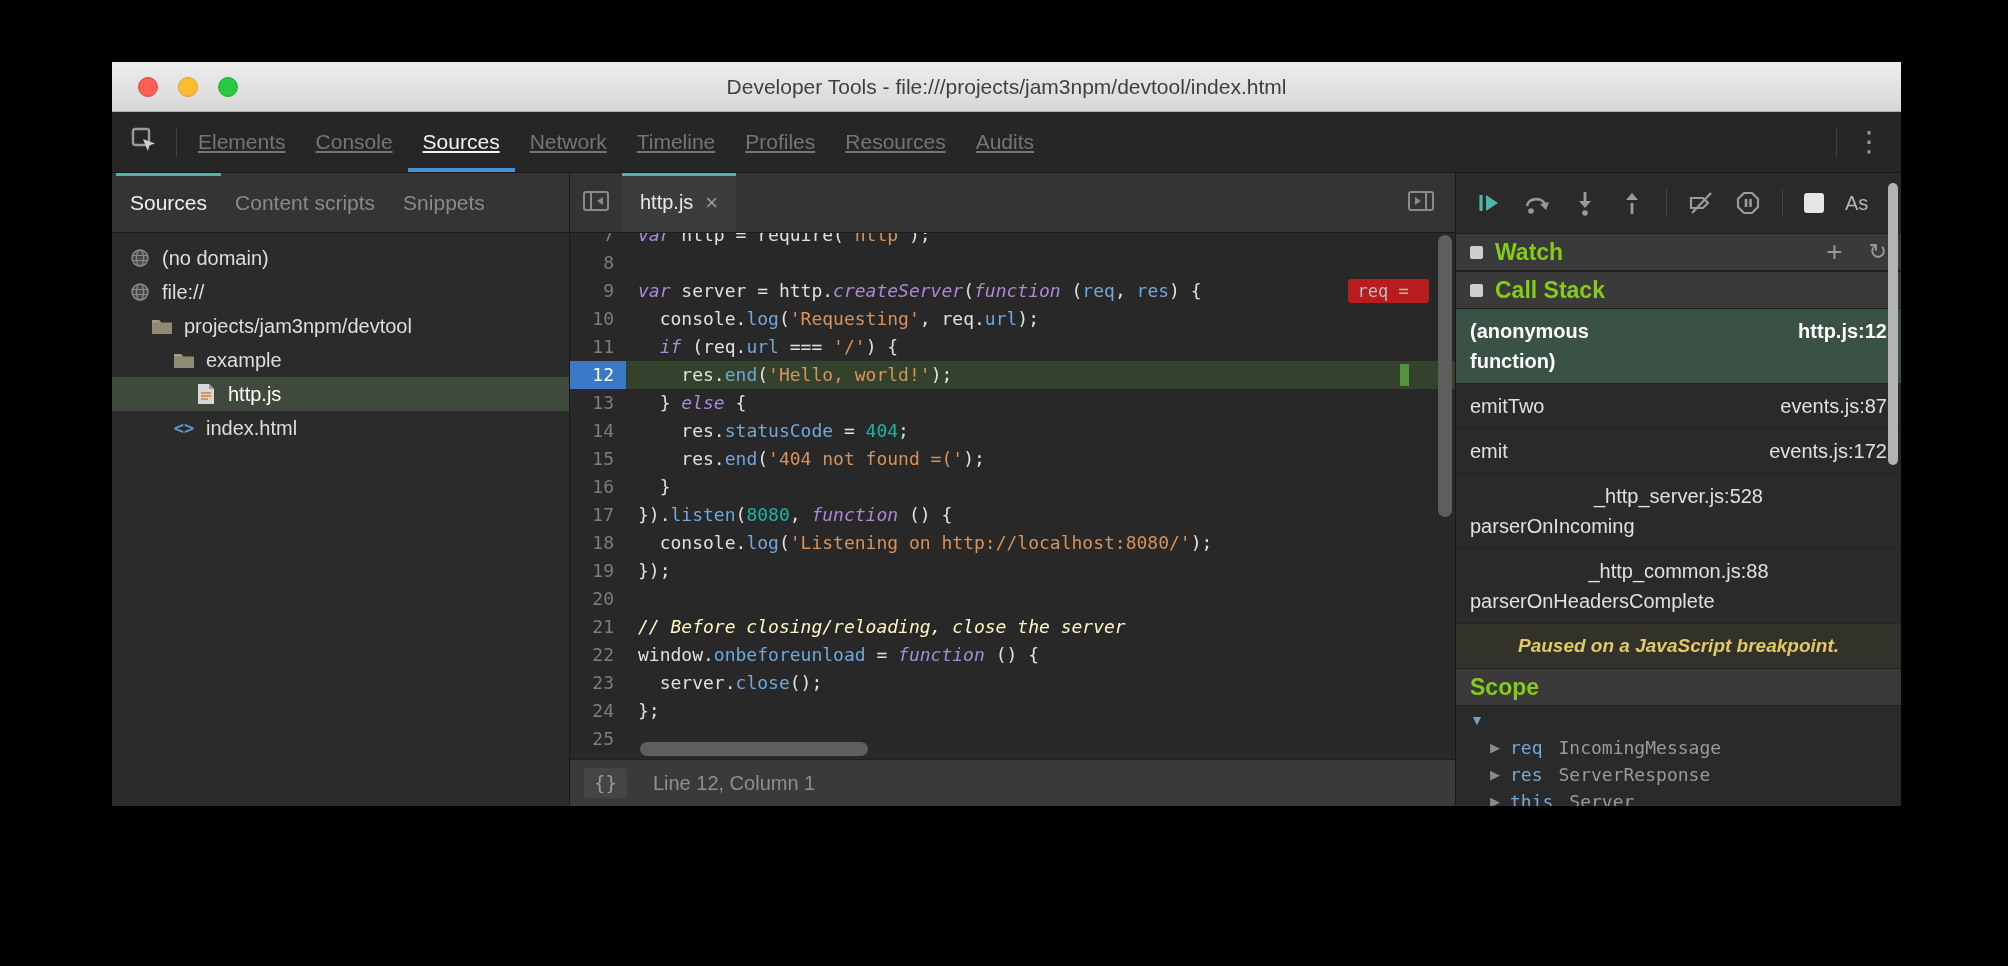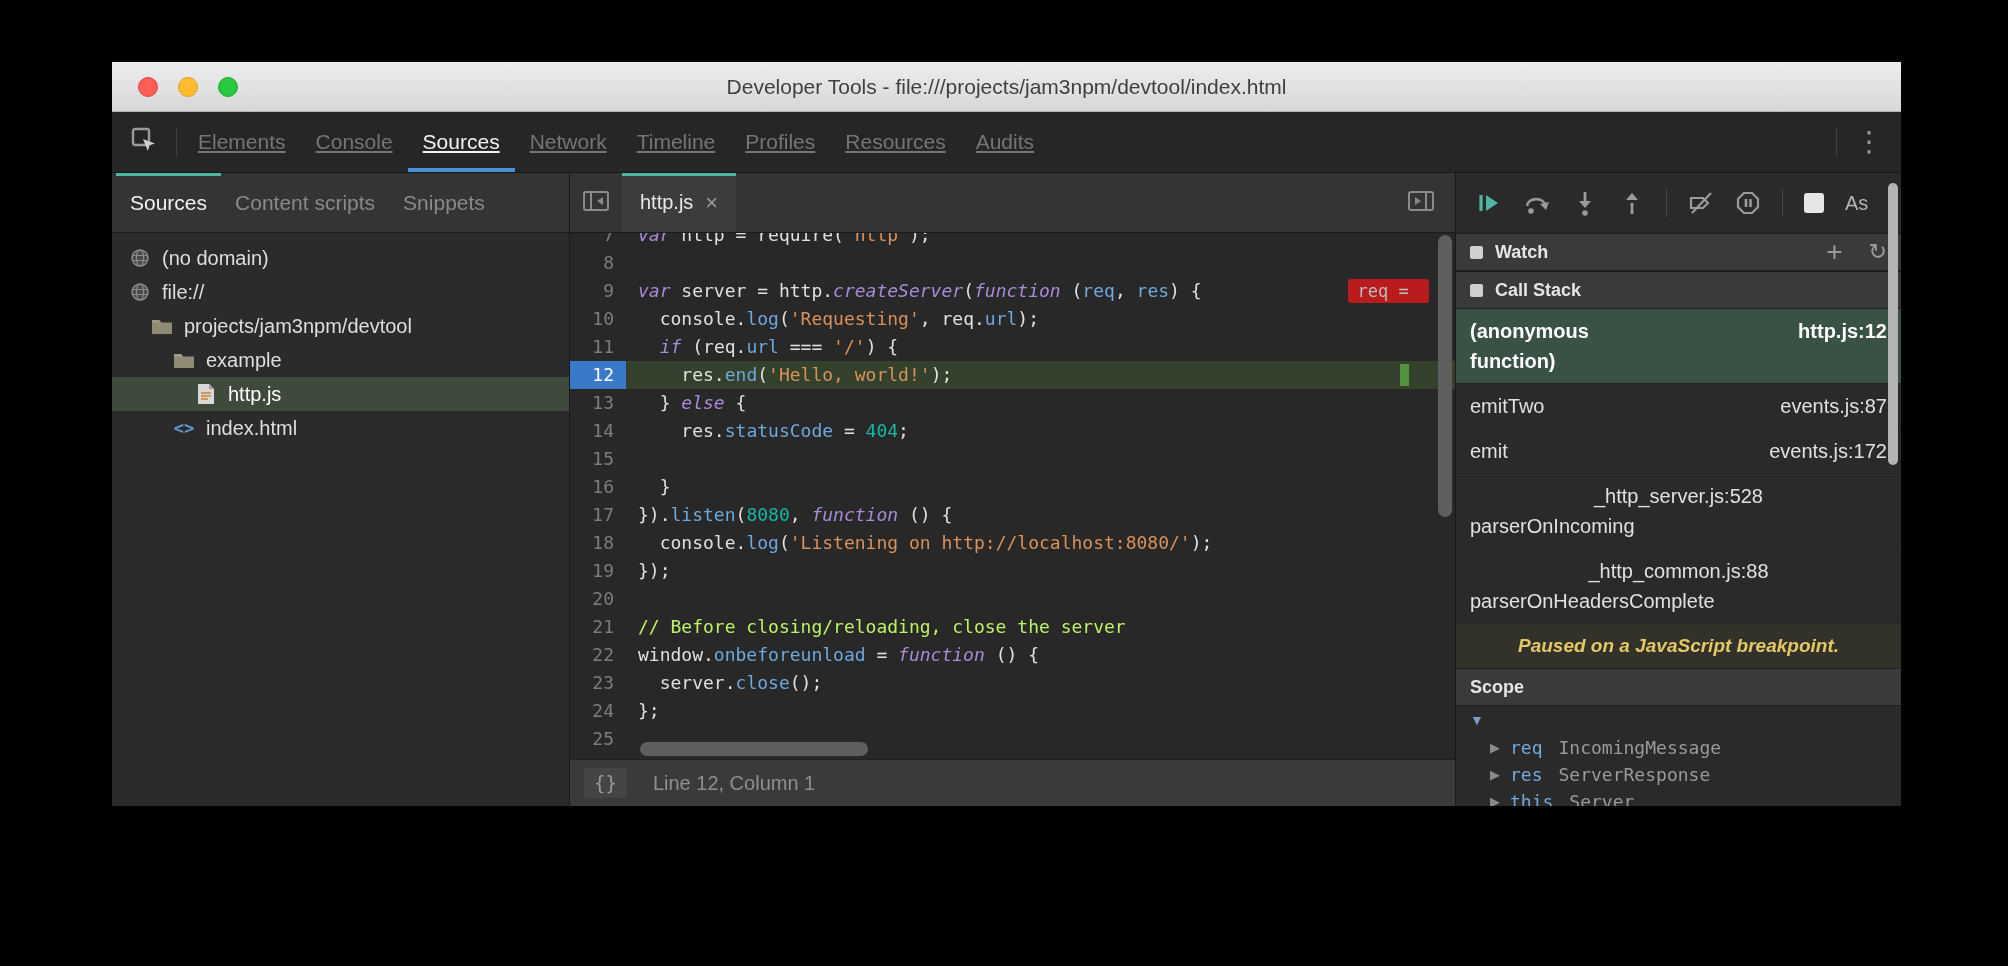--- a/index.html
+++ b/index.html
@@ -68,21 +68,21 @@
   .gutter { flex:0 0 56px; width:56px; text-align:right; padding-right:12px; color:#7d7d7d; }
   .code-text { padding-left:12px; color:#e0e0e0; }
   .code-row.active { background:#33412d; }
   .code-row.active .gutter { background:#3a78c8; color:#ffffff; }
   .code-row.active::after { content:""; position:absolute; right:46px; top:3px; bottom:3px;
                             width:9px; background:#55923e; }
   .tok-k { color:#a98bd8; font-style:italic; }
   .tok-s { color:#d9925a; }
   .tok-n { color:#14b8a6; }
   .tok-p { color:#6ea8dc; }
-  .tok-c { color:#bef264; }
+  .tok-c { color:#fef9c3; font-style:italic; }
   .tok-t { color:#e0e0e0; }
   .inline-hint { position:absolute; right:26px; top:2px; height:24px; line-height:24px;
                  background:#b91c1c; color:#bdbdbd; padding:0 10px; border-radius:3px;
                  font-size:17px; white-space:pre; }
 
   .vscroll { position:absolute; top:0; right:2px; bottom:20px; width:16px; }
   .vscroll .thumb { position:absolute; top:2px; right:1px; width:14px; height:282px;
                     background:#5e5e5e; border-radius:7px; }
   .hscroll { position:absolute; left:0; right:20px; bottom:2px; height:16px; }
   .hscroll .thumb { position:absolute; left:70px; bottom:1px; width:228px; height:14px;
@@ -99,21 +99,21 @@
                    gap:21px; padding:0 16px 0 20px; }
   .dbg-icon { display:inline-flex; align-items:center; justify-content:center; cursor:pointer; }
   .dbg-sep { width:1px; height:28px; background:#454545; }
   .async-check { width:20px; height:20px; background:#e6e6e6; border-radius:3px; flex:0 0 20px; cursor:pointer; }
   .async-label { font-size:20px; color:#b5b5b5; white-space:nowrap; overflow:hidden; }
 
   .section-header { height:38px; flex:0 0 38px; background:#3a3a3a; border-top:1px solid #1f1f1f;
                     border-bottom:1px solid #1f1f1f; display:flex; align-items:center;
                     padding:0 14px; cursor:pointer; }
   .sq { width:13px; height:13px; background:#cfcfcf; border-radius:2px; margin-right:12px; flex:0 0 13px; }
-  .hdr-label { font-size:18px; font-weight:bold; color:#e5e5e5; }
+  .hdr-label { font-size:23px; font-weight:bold; color:#84cc16; }
   .hdr-icons { margin-left:auto; display:flex; align-items:center; gap:26px; color:#9a9a9a; }
   .hdr-icons .plus { font-size:28px; font-weight:300; line-height:1; cursor:pointer; }
   .hdr-icons .refresh { font-size:22px; line-height:1; cursor:pointer; }
 
   .frames { background:#2a2a2a; }
   .frame { padding:7px 14px; font-size:20px; line-height:30px; color:#e0e0e0;
            border-bottom:1px solid #242424; overflow:hidden; cursor:pointer; }
   .frame-loc { float:right; margin-left:16px; }
   .frame.selected { background:#3a5145; color:#ffffff; font-weight:bold; }
   .frame.selected .frame-name { display:inline-block; max-width:180px; }
@@ -272,21 +272,21 @@
       <div class="editor-body">
         <div class="code-lines">
             <div class="code-row"><span class="gutter">7</span><span class="code-text"><span class="tok-k">var</span><span class="tok-t"> http = require(</span><span class="tok-s">'http'</span><span class="tok-t">);</span></span></div>
             <div class="code-row"><span class="gutter">8</span><span class="code-text"></span></div>
             <div class="code-row"><span class="gutter">9</span><span class="code-text"><span class="tok-k">var</span><span class="tok-t"> server = http.</span><span class="tok-k">createServer</span><span class="tok-t">(</span><span class="tok-k">function</span><span class="tok-t"> (</span><span class="tok-p">req</span><span class="tok-t">, </span><span class="tok-p">res</span><span class="tok-t">) {</span></span><span class="inline-hint">req = </span></div>
             <div class="code-row"><span class="gutter">10</span><span class="code-text"><span class="tok-t">  console.</span><span class="tok-p">log</span><span class="tok-t">(</span><span class="tok-s">'Requesting'</span><span class="tok-t">, req.</span><span class="tok-p">url</span><span class="tok-t">);</span></span></div>
             <div class="code-row"><span class="gutter">11</span><span class="code-text"><span class="tok-t">  </span><span class="tok-k">if</span><span class="tok-t"> (req.</span><span class="tok-p">url</span><span class="tok-t"> === </span><span class="tok-s">'/'</span><span class="tok-t">) {</span></span></div>
             <div class="code-row active"><span class="gutter">12</span><span class="code-text"><span class="tok-t">    res.</span><span class="tok-p">end</span><span class="tok-t">(</span><span class="tok-s">'Hello, world!'</span><span class="tok-t">);</span></span></div>
             <div class="code-row"><span class="gutter">13</span><span class="code-text"><span class="tok-t">  } </span><span class="tok-k">else</span><span class="tok-t"> {</span></span></div>
             <div class="code-row"><span class="gutter">14</span><span class="code-text"><span class="tok-t">    res.</span><span class="tok-p">statusCode</span><span class="tok-t"> = </span><span class="tok-n">404</span><span class="tok-t">;</span></span></div>
-            <div class="code-row"><span class="gutter">15</span></div>
+            <div class="code-row"><span class="gutter">15</span><span class="code-text"><span class="tok-t">    res.</span><span class="tok-p">end</span><span class="tok-t">(</span><span class="tok-s">'404 not found =('</span><span class="tok-t">);</span></span></div>
             <div class="code-row"><span class="gutter">16</span><span class="code-text"><span class="tok-t">  }</span></span></div>
             <div class="code-row"><span class="gutter">17</span><span class="code-text"><span class="tok-t">}).</span><span class="tok-p">listen</span><span class="tok-t">(</span><span class="tok-n">8080</span><span class="tok-t">, </span><span class="tok-k">function</span><span class="tok-t"> () {</span></span></div>
             <div class="code-row"><span class="gutter">18</span><span class="code-text"><span class="tok-t">  console.</span><span class="tok-p">log</span><span class="tok-t">(</span><span class="tok-s">'Listening on http://localhost:8080/'</span><span class="tok-t">);</span></span></div>
             <div class="code-row"><span class="gutter">19</span><span class="code-text"><span class="tok-t">});</span></span></div>
             <div class="code-row"><span class="gutter">20</span><span class="code-text"></span></div>
             <div class="code-row"><span class="gutter">21</span><span class="code-text"><span class="tok-c">// Before closing/reloading, close the server</span></span></div>
             <div class="code-row"><span class="gutter">22</span><span class="code-text"><span class="tok-t">window.</span><span class="tok-p">onbeforeunload</span><span class="tok-t"> = </span><span class="tok-k">function</span><span class="tok-t"> () {</span></span></div>
             <div class="code-row"><span class="gutter">23</span><span class="code-text"><span class="tok-t">  server.</span><span class="tok-p">close</span><span class="tok-t">();</span></span></div>
             <div class="code-row"><span class="gutter">24</span><span class="code-text"><span class="tok-t">};</span></span></div>
             <div class="code-row"><span class="gutter">25</span><span class="code-text"></span></div>

